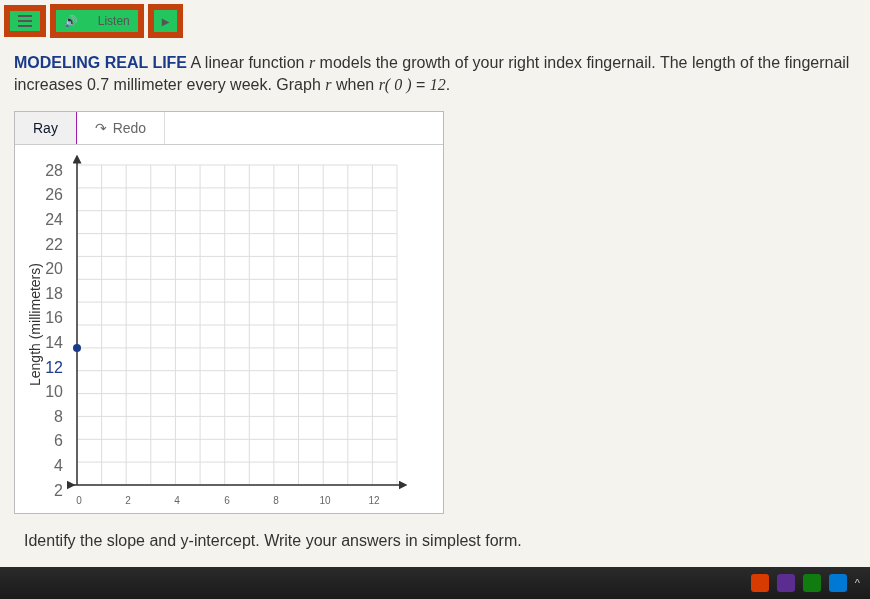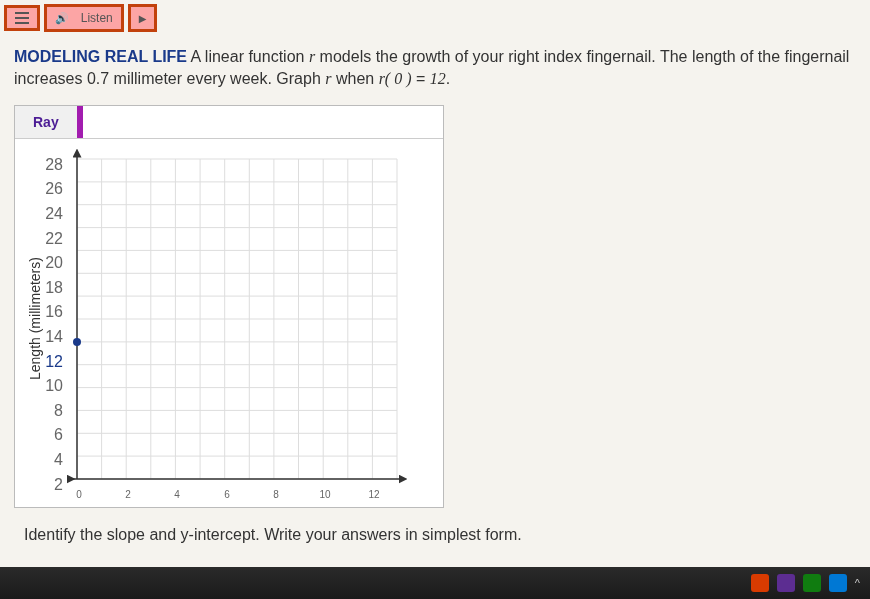--- a/index.html
+++ b/index.html
@@ -11,28 +11,28 @@
       position: relative;
       overflow: hidden;
     }
     .top-bar {
       display: flex;
       align-items: center;
       gap: 4px;
       padding: 4px;
     }
     .top-icon-btn {
-      border: 3px solid #c2410c;
-      background: #fca5a5;
+      border: 6px solid #c2410c;
+      background: #22c55e;
       padding: 4px 8px;
       font-size: 12px;
       cursor: pointer;
       display: flex;
       align-items: center;
-      gap: 12px;
+      gap: 20px;
       color: #555;
     }
     .hamburger {
       display: inline-block;
       width: 14px;
       height: 12px;
       position: relative;
     }
     .hamburger::before, .hamburger::after, .hamburger span {
       content: "";
@@ -70,23 +70,23 @@
       font-size: 14px;
       color: #666;
       display: flex;
       align-items: center;
       gap: 6px;
       cursor: pointer;
       border-right: 1px solid #ddd;
     }
     .tool-btn.active {
       background: #f0f0f0;
-      border-right: 6px solid #a21caf;
-      font-weight: bold;
-      color: #4c1d95;
+      border-right: 1px solid #a21caf;
+      font-weight: normal;
+      color: #0f172a;
     }
     .undo-icon::before { content: "\21B6"; font-size: 14px; }
     .redo-icon::before { content: "\21B7"; font-size: 14px; }
     .reset-icon::before { content: "\2716"; font-size: 12px; }
     .chart-area {
       padding: 10px 10px 4px 10px;
       position: relative;
     }
     .chart-wrapper {
       display: flex;
@@ -198,20 +198,24 @@
   <span>when</span>
   <span class="math">r( 0 )</span>
   <span>=</span>
   <span class="math">12</span><span>.</span>
 </div>
 
 <div class="graph-panel">
   <div class="graph-toolbar">
     <div class="tool-btn active">
       <span>Ray</span>
+    </div>
+    <div class="tool-btn">
+      <span class="redo-icon"></span>
+      <span>Redo</span>
     </div>
   </div>
 
   <div class="chart-area">
     <div class="chart-wrapper">
       <div class="y-label">Length (millimeters)</div>
       <div class="y-ticks">
         <span class="y-tick">28</span>
         <span class="y-tick">26</span>
         <span class="y-tick">24</span>

